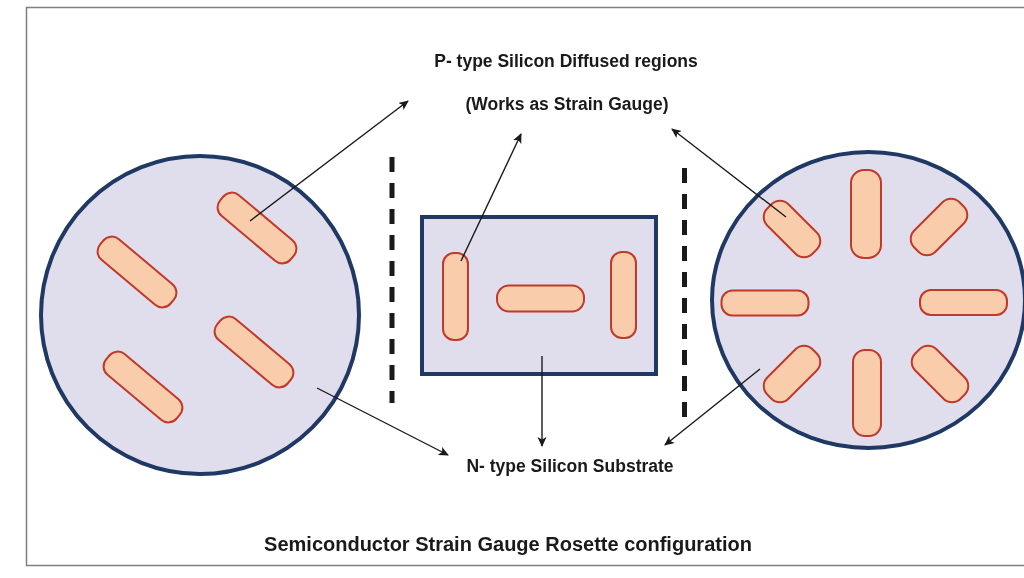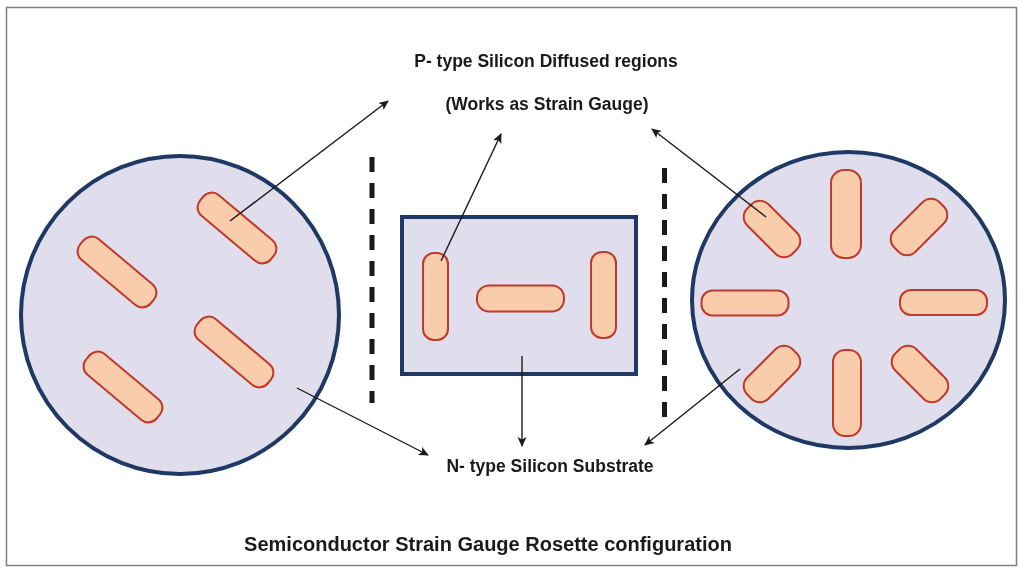--- a/index.html
+++ b/index.html
@@ -10,20 +10,21 @@
     --arrow-color: #1a1a1a;
     --text-color: #1a1a1a;
     --frame-border: #7f7f7f;
     --background: #ffffff;
   }
   html, body { margin: 0; padding: 0; background: var(--background); }
   .stage {
     width: 840px; height: 578px; position: relative;
     background: var(--background);
     font-family: "Liberation Sans", sans-serif;
+    padding-left: 20px;
   }
   svg { display: block; }
   .frame { fill: none; stroke: var(--frame-border); stroke-width: 1.5; }
   .substrate { fill: var(--substrate-fill); stroke: var(--substrate-border); stroke-width: 4; }
   .gauge { fill: var(--gauge-fill); stroke: var(--gauge-border); stroke-width: 2; }
   .dashline { stroke: var(--arrow-color); stroke-width: 5; stroke-dasharray: 15 11; fill: none; }
   .arrow { stroke: var(--arrow-color); stroke-width: 1.4; fill: none; }
   .arrowhead-fill { fill: var(--arrow-color); }
   .label {
     fill: var(--text-color);

